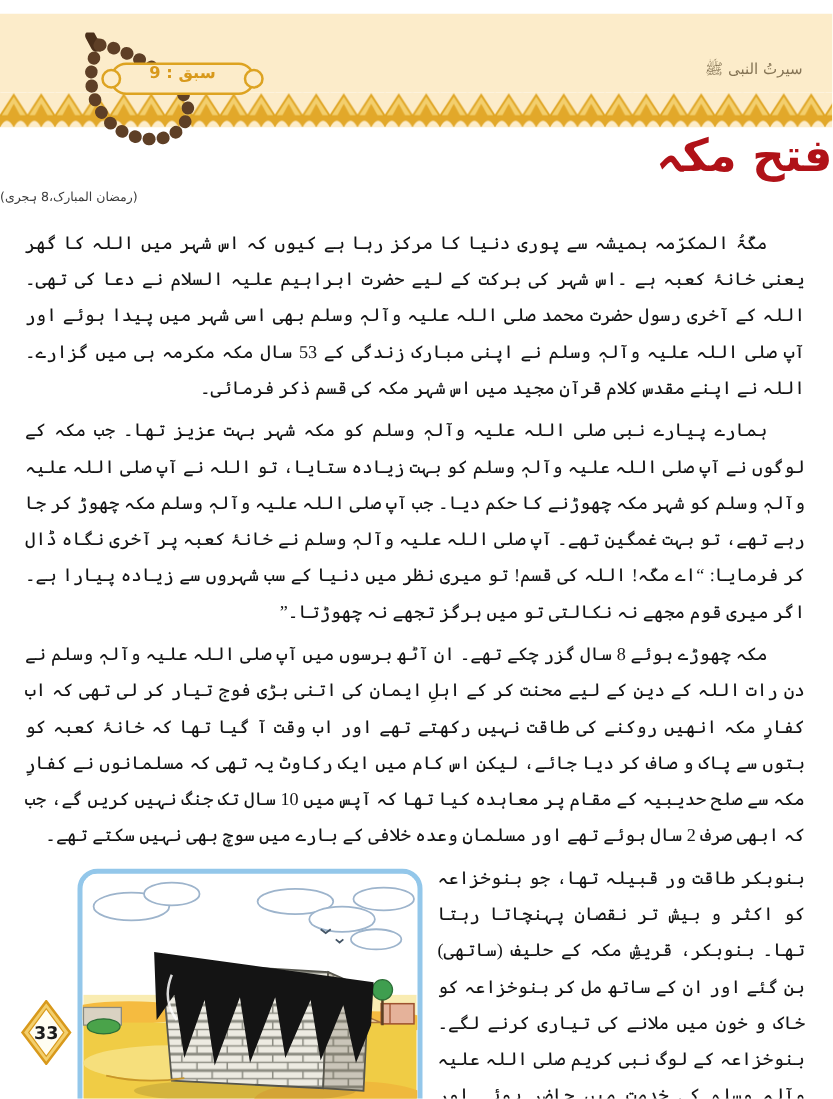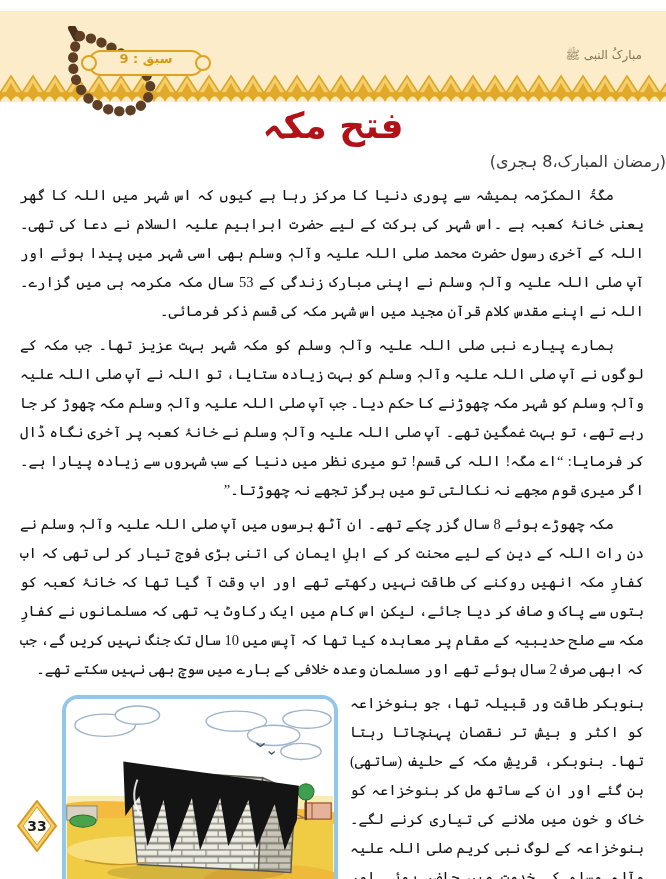--- a/index.html
+++ b/index.html
@@ -31,26 +31,26 @@
   .lesson-badge span{
     font-size:13px;font-weight:bold;color:#d8991b;direction:rtl;line-height:1;
   }
   .book-title{
     position:absolute;top:48px;right:24px;z-index:6;
     font-size:12px;color:#857455;direction:rtl;
   }
 
   
   .lesson-title{
-    position:absolute;top:104px;left:0;right:0;text-align:center;
+    position:absolute;top:104px;left:0;right:0;text-align:right;
     font-size:36px;font-weight:bold;color:#b01218;direction:rtl;margin:0;line-height:1.2;
   }
   .lesson-subtitle{
-    position:absolute;top:152px;left:0;right:0;text-align:right;
-    font-size:16px;color:#3a3a3a;direction:rtl;
+    position:absolute;top:152px;left:0;right:0;text-align:left;
+    font-size:10px;color:#3a3a3a;direction:rtl;
   }
 
   
   .body-text{
     position:absolute;top:181px;left:20px;right:22px;bottom:0;
     direction:rtl;text-align:justify;color:#141414;
     font-size:14.5px;line-height:29px;overflow:hidden;font-family:Liberation Serif, serif;
   }
   .body-text p{margin:0 0 5px 0;text-indent:30px;}
   .body-text p.no-indent{text-indent:0;}
@@ -88,21 +88,21 @@
 
   <svg class="tasbih" viewBox="0 0 150 96" xmlns="http://www.w3.org/2000/svg">
     <rect x="18" y="-2" width="8" height="18" rx="4" fill="#4a2f1a" transform="rotate(-28 22 6)"></rect>
     <path d="M28,10 C14,32 20,70 52,82 C92,96 112,62 88,42 C68,24 44,12 28,10 Z" fill="none" stroke="#5e3f26" stroke-width="10" stroke-dasharray="0.5 10.8" stroke-linecap="round"></path>
   </svg>
 
   <div class="lesson-badge">
     <span>سبق : 9</span>
   </div>
 
-  <div class="book-title">مبارکُ النبی ﷺ</div>
+  <div class="book-title">سیرتُ النبی ﷺ</div>
 
   <h1 class="lesson-title">فتح مکہ</h1>
   <div class="lesson-subtitle">(رمضان المبارک،8 ہجری)</div>
 
   <div class="body-text">
     <p>مکّۃُ المکرّمہ ہمیشہ سے پوری دنیا کا مرکز رہا ہے کیوں کہ اس شہر میں اللہ کا گھر یعنی خانۂ کعبہ ہے ۔اس شہر کی برکت کے لیے حضرت ابراہیم علیہ السلام نے دعا کی تھی۔ اللہ کے آخری رسول حضرت محمد صلی اللہ علیہ وآلہٖ وسلم بھی اسی شہر میں پیدا ہوئے اور آپ صلی اللہ علیہ وآلہٖ وسلم نے اپنی مبارک زندگی کے 53 سال مکہ مکرمہ ہی میں گزارے۔ اللہ نے اپنے مقدس کلام قرآن مجید میں اس شہر مکہ کی قسم ذکر فرمائی۔</p>
     <p>ہمارے پیارے نبی صلی اللہ علیہ وآلہٖ وسلم کو مکہ شہر بہت عزیز تھا۔ جب مکہ کے لوگوں نے آپ صلی اللہ علیہ وآلہٖ وسلم کو بہت زیادہ ستایا، تو اللہ نے آپ صلی اللہ علیہ وآلہٖ وسلم کو شہر مکہ چھوڑنے کا حکم دیا۔ جب آپ صلی اللہ علیہ وآلہٖ وسلم مکہ چھوڑ کر جا رہے تھے، تو بہت غمگین تھے۔ آپ صلی اللہ علیہ وآلہٖ وسلم نے خانۂ کعبہ پر آخری نگاہ ڈال کر فرمایا: “اے مکّہ! اللہ کی قسم! تو میری نظر میں دنیا کے سب شہروں سے زیادہ پیارا ہے۔ اگر میری قوم مجھے نہ نکالتی تو میں ہرگز تجھے نہ چھوڑتا۔”</p>
     <p>مکہ چھوڑے ہوئے 8 سال گزر چکے تھے۔ ان آٹھ برسوں میں آپ صلی اللہ علیہ وآلہٖ وسلم نے دن رات اللہ کے دین کے لیے محنت کر کے اہلِ ایمان کی اتنی بڑی فوج تیار کر لی تھی کہ اب کفارِ مکہ انھیں روکنے کی طاقت نہیں رکھتے تھے اور اب وقت آ گیا تھا کہ خانۂ کعبہ کو بتوں سے پاک و صاف کر دیا جائے، لیکن اس کام میں ایک رکاوٹ یہ تھی کہ مسلمانوں نے کفارِ مکہ سے صلح حدیبیہ کے مقام پر معاہدہ کیا تھا کہ آپس میں 10 سال تک جنگ نہیں کریں گے، جب کہ ابھی صرف 2 سال ہوئے تھے اور مسلمان وعدہ خلافی کے بارے میں سوچ بھی نہیں سکتے تھے۔</p>
     <p class="no-indent">
       <span class="figure">

